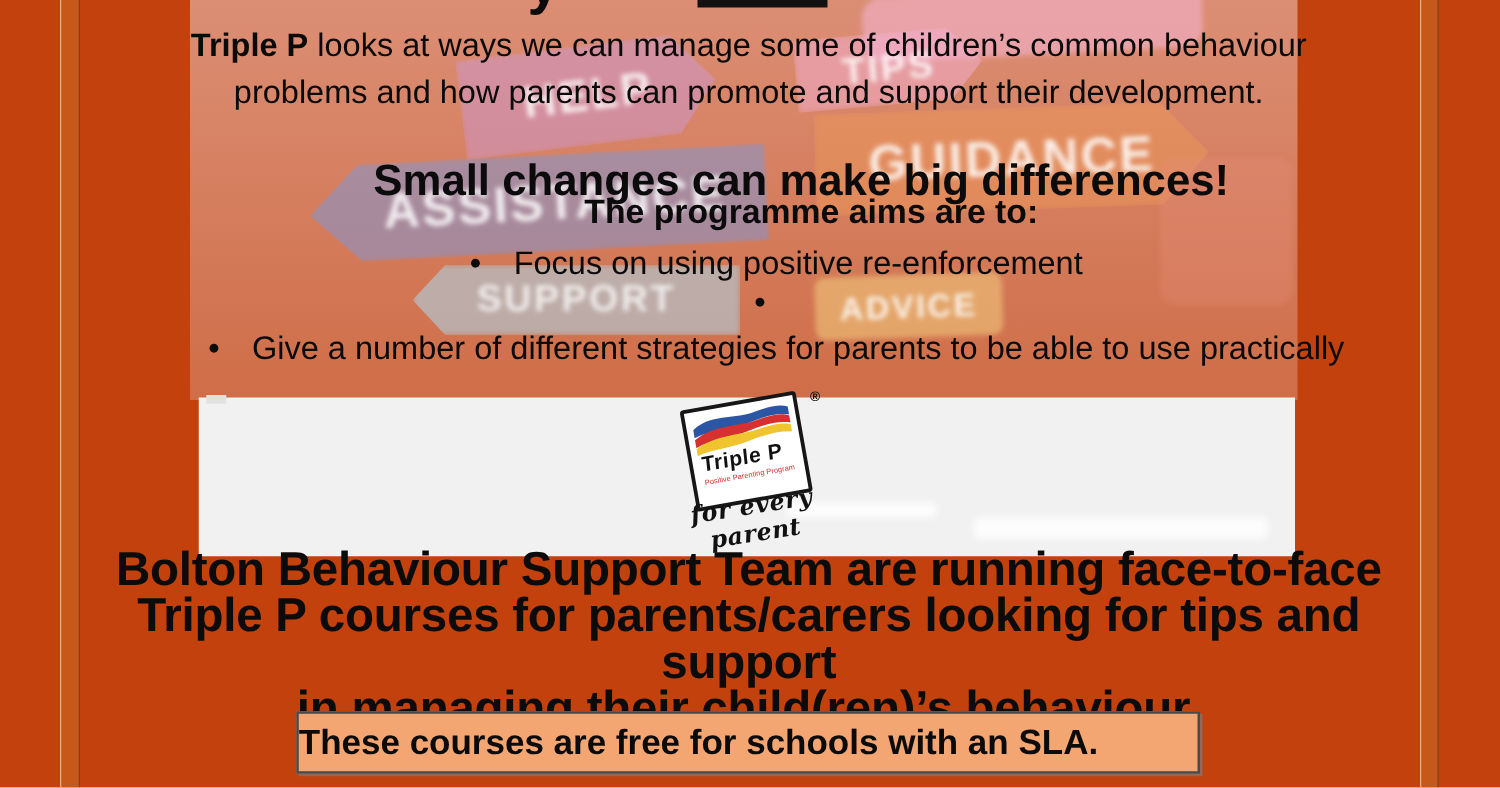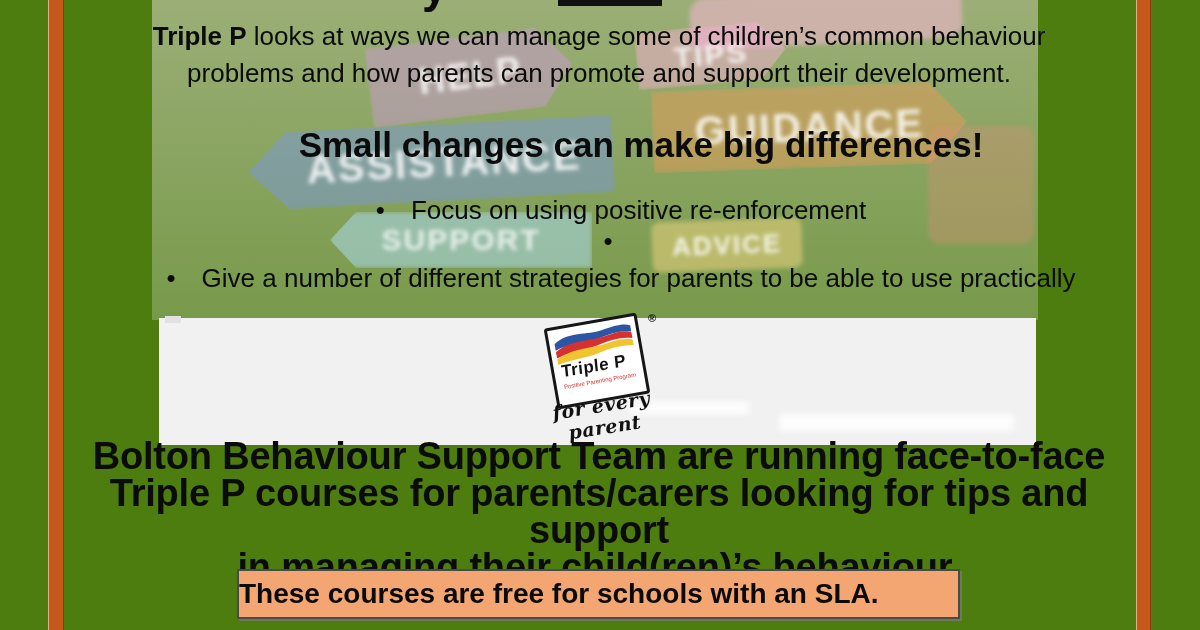--- a/index.html
+++ b/index.html
@@ -1,16 +1,16 @@
 <!DOCTYPE html>
 <html><head>
 <meta charset="utf-8">
 <style>
   html,body{margin:0;padding:0;background:#ffffff;}
-  .page{position:relative;width:1200px;height:630px;background:#4d7c0f;overflow:hidden;
+  .page{position:relative;width:1200px;height:630px;background:#c2410c;overflow:hidden;
         font-family:"Liberation Sans",sans-serif;color:#0b0b0b;}
 
   
   .side-bar{position:absolute;top:0;bottom:0;width:14px;background:#C5591B;}
   .side-bar.left{left:48px;border-left:1px solid #e3b184;border-right:1px solid #8a3c10;}
   .side-bar.right{left:1136px;width:13px;border-left:1px solid #e3b184;border-right:1px solid #8a3c10;}
 
   
   .bg-wash{position:absolute;left:152px;top:0;width:886px;height:320px;
            background:linear-gradient(180deg,rgba(250,236,244,.45),rgba(246,242,249,.25));}
@@ -105,20 +105,21 @@
     <span>y</span>
   </div>
   <div class="frag-bar"></div>
 
   <div class="cblock intro">
     <span style="font-weight:bold">Triple P</span><span> looks at ways we can manage some of children’s common behaviour</span><br>
     <span>problems and how parents can promote and support their development.</span>
   </div>
 
   <div class="cblock headline">Small changes can make big differences!</div>
+  <div class="cblock aims-title">The programme aims are to:</div>
 
   <div class="bullet-row b1">
     <span class="dot">•</span>
     <span>Focus on using positive re-enforcement</span>
   </div>
   <div class="bullet-row b2">
     <span class="dot">•</span>
   </div>
   <div class="bullet-row b3">
     <span class="dot">•</span>

